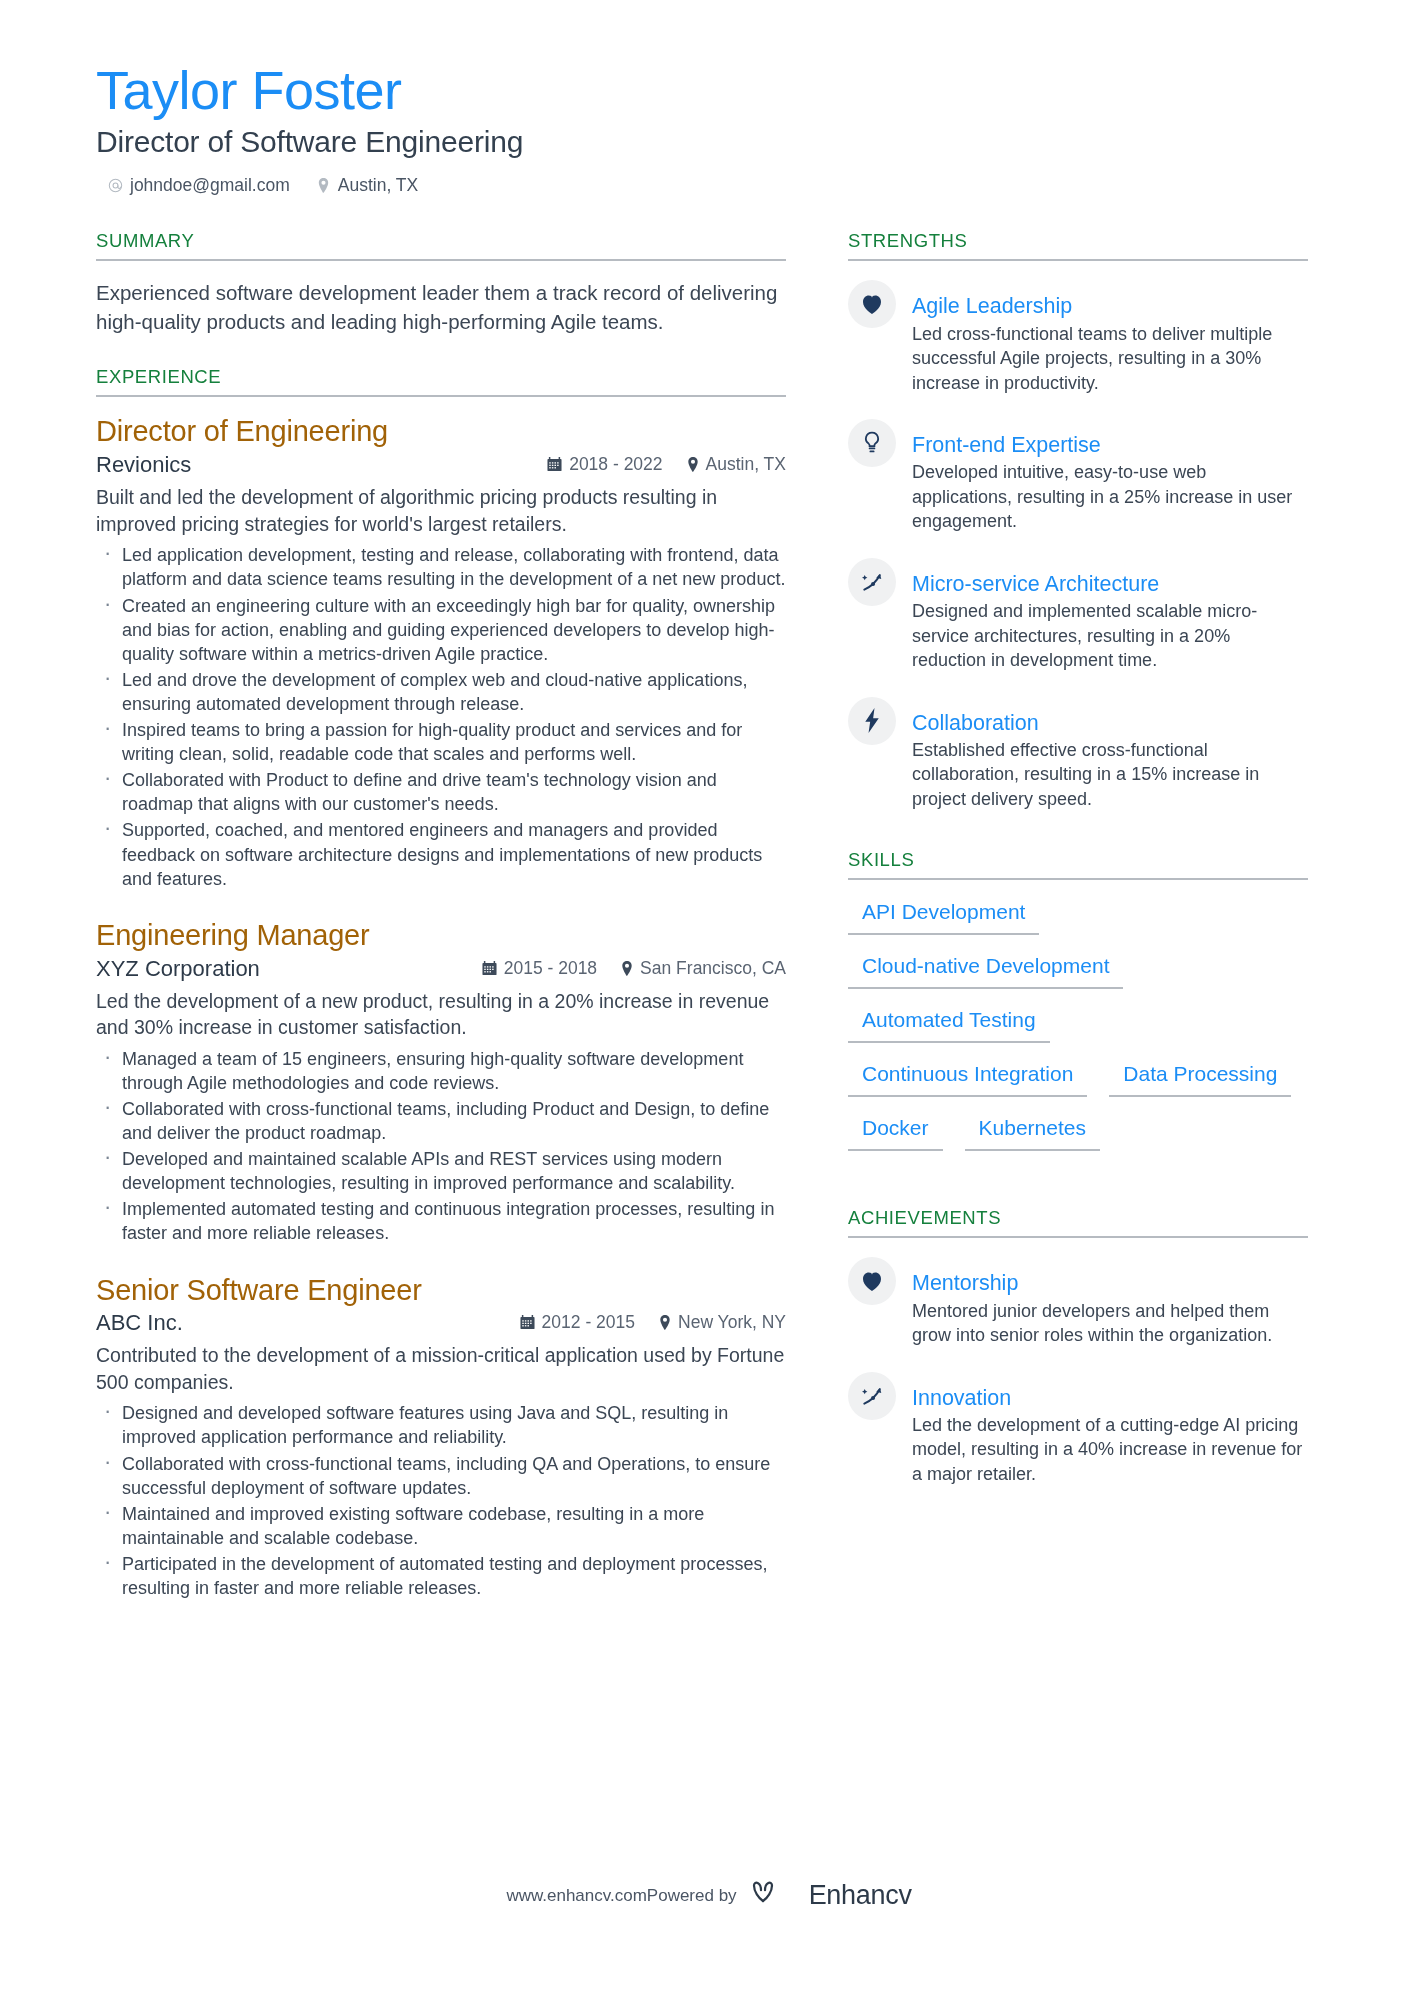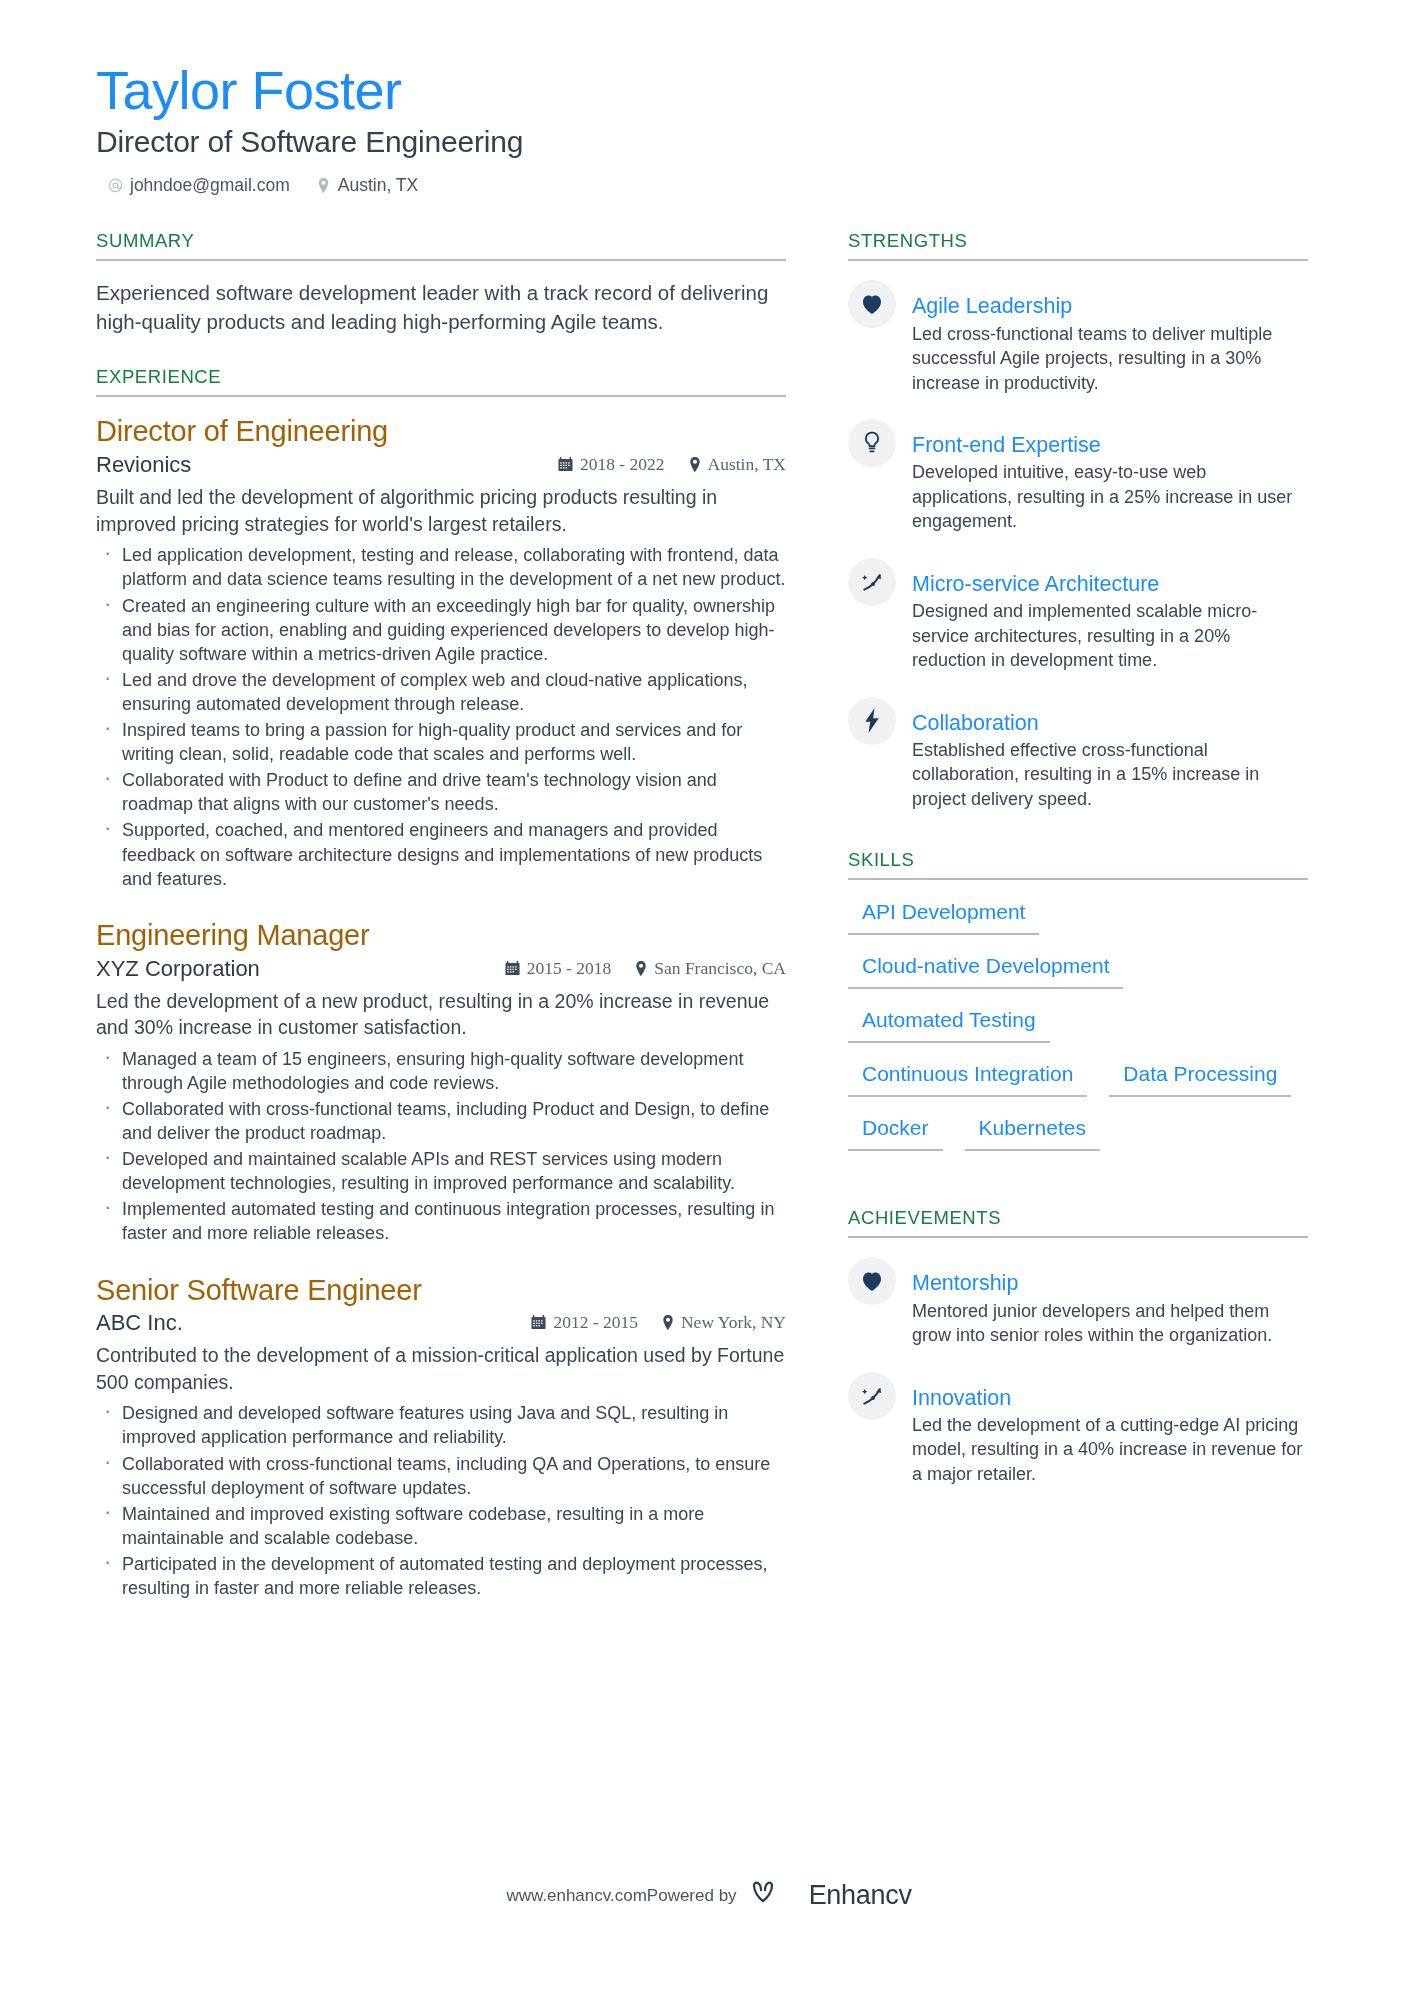--- a/index.html
+++ b/index.html
@@ -111,21 +111,20 @@
     align-items: center;
     gap: 24px;
     font-size: 17.5px;
     color: #5a6472;
     white-space: nowrap;
   }
   .job-meta span.mi {
     display: inline-flex;
     align-items: center;
     gap: 7px;
-    font-family: Liberation Serif, serif;
   }
   .job-meta .ico { color:#3d4a5a; display:inline-flex; }
   .job-desc {
     font-size: 19.5px;
     line-height: 1.36;
     color: #3b4654;
     margin-top: 6px;
   }
   ul.bullets {
     list-style: none;
@@ -257,21 +256,21 @@
     </div>
   </div>
 
   <div class="columns">
 
     <div class="col-left">
 
       <div class="sec">
         <div class="sec-title">SUMMARY</div>
         <div class="sec-body">
-          <div class="summary-text">Experienced software development leader with a track record of delivering high-quality products and leading high-performing Agile teams.</div>
+          <div class="summary-text">Experienced software development leader them a track record of delivering high-quality products and leading high-performing Agile teams.</div>
         </div>
       </div>
 
       <div class="sec">
         <div class="sec-title">EXPERIENCE</div>
         <div class="sec-body">
 
           <div class="job">
             <div class="job-title">Director of Engineering</div>
             <div class="job-row">

